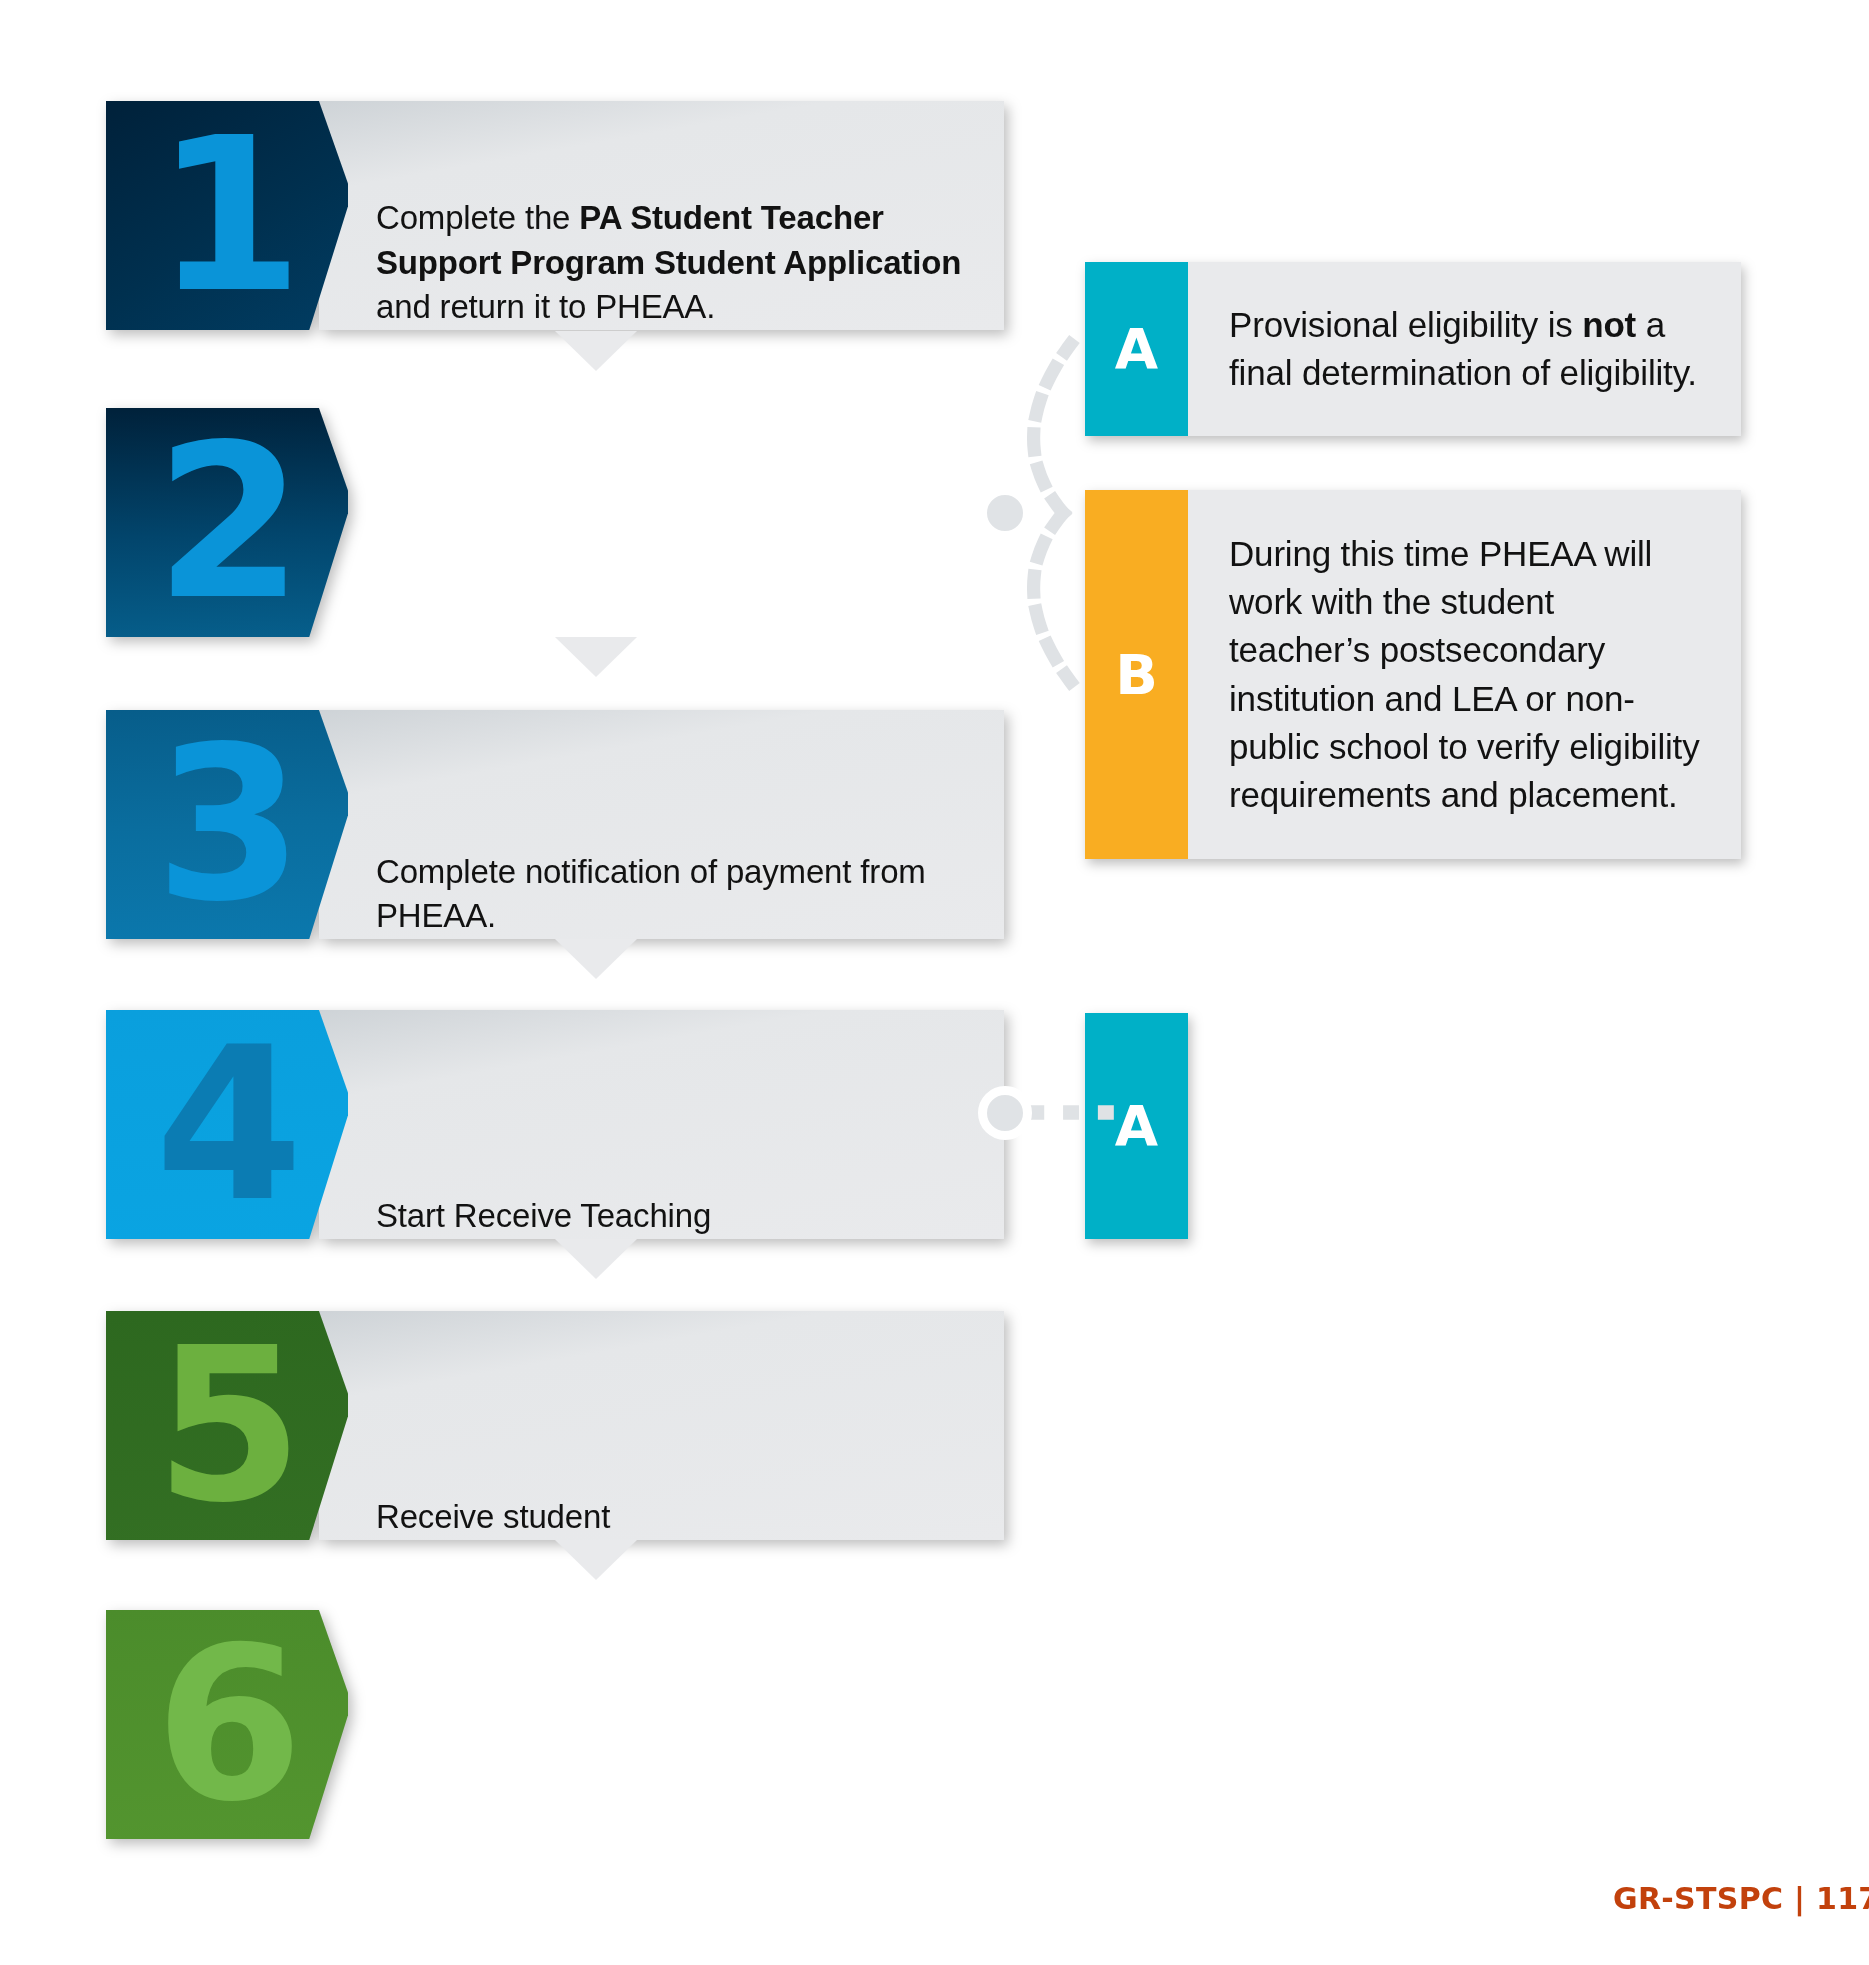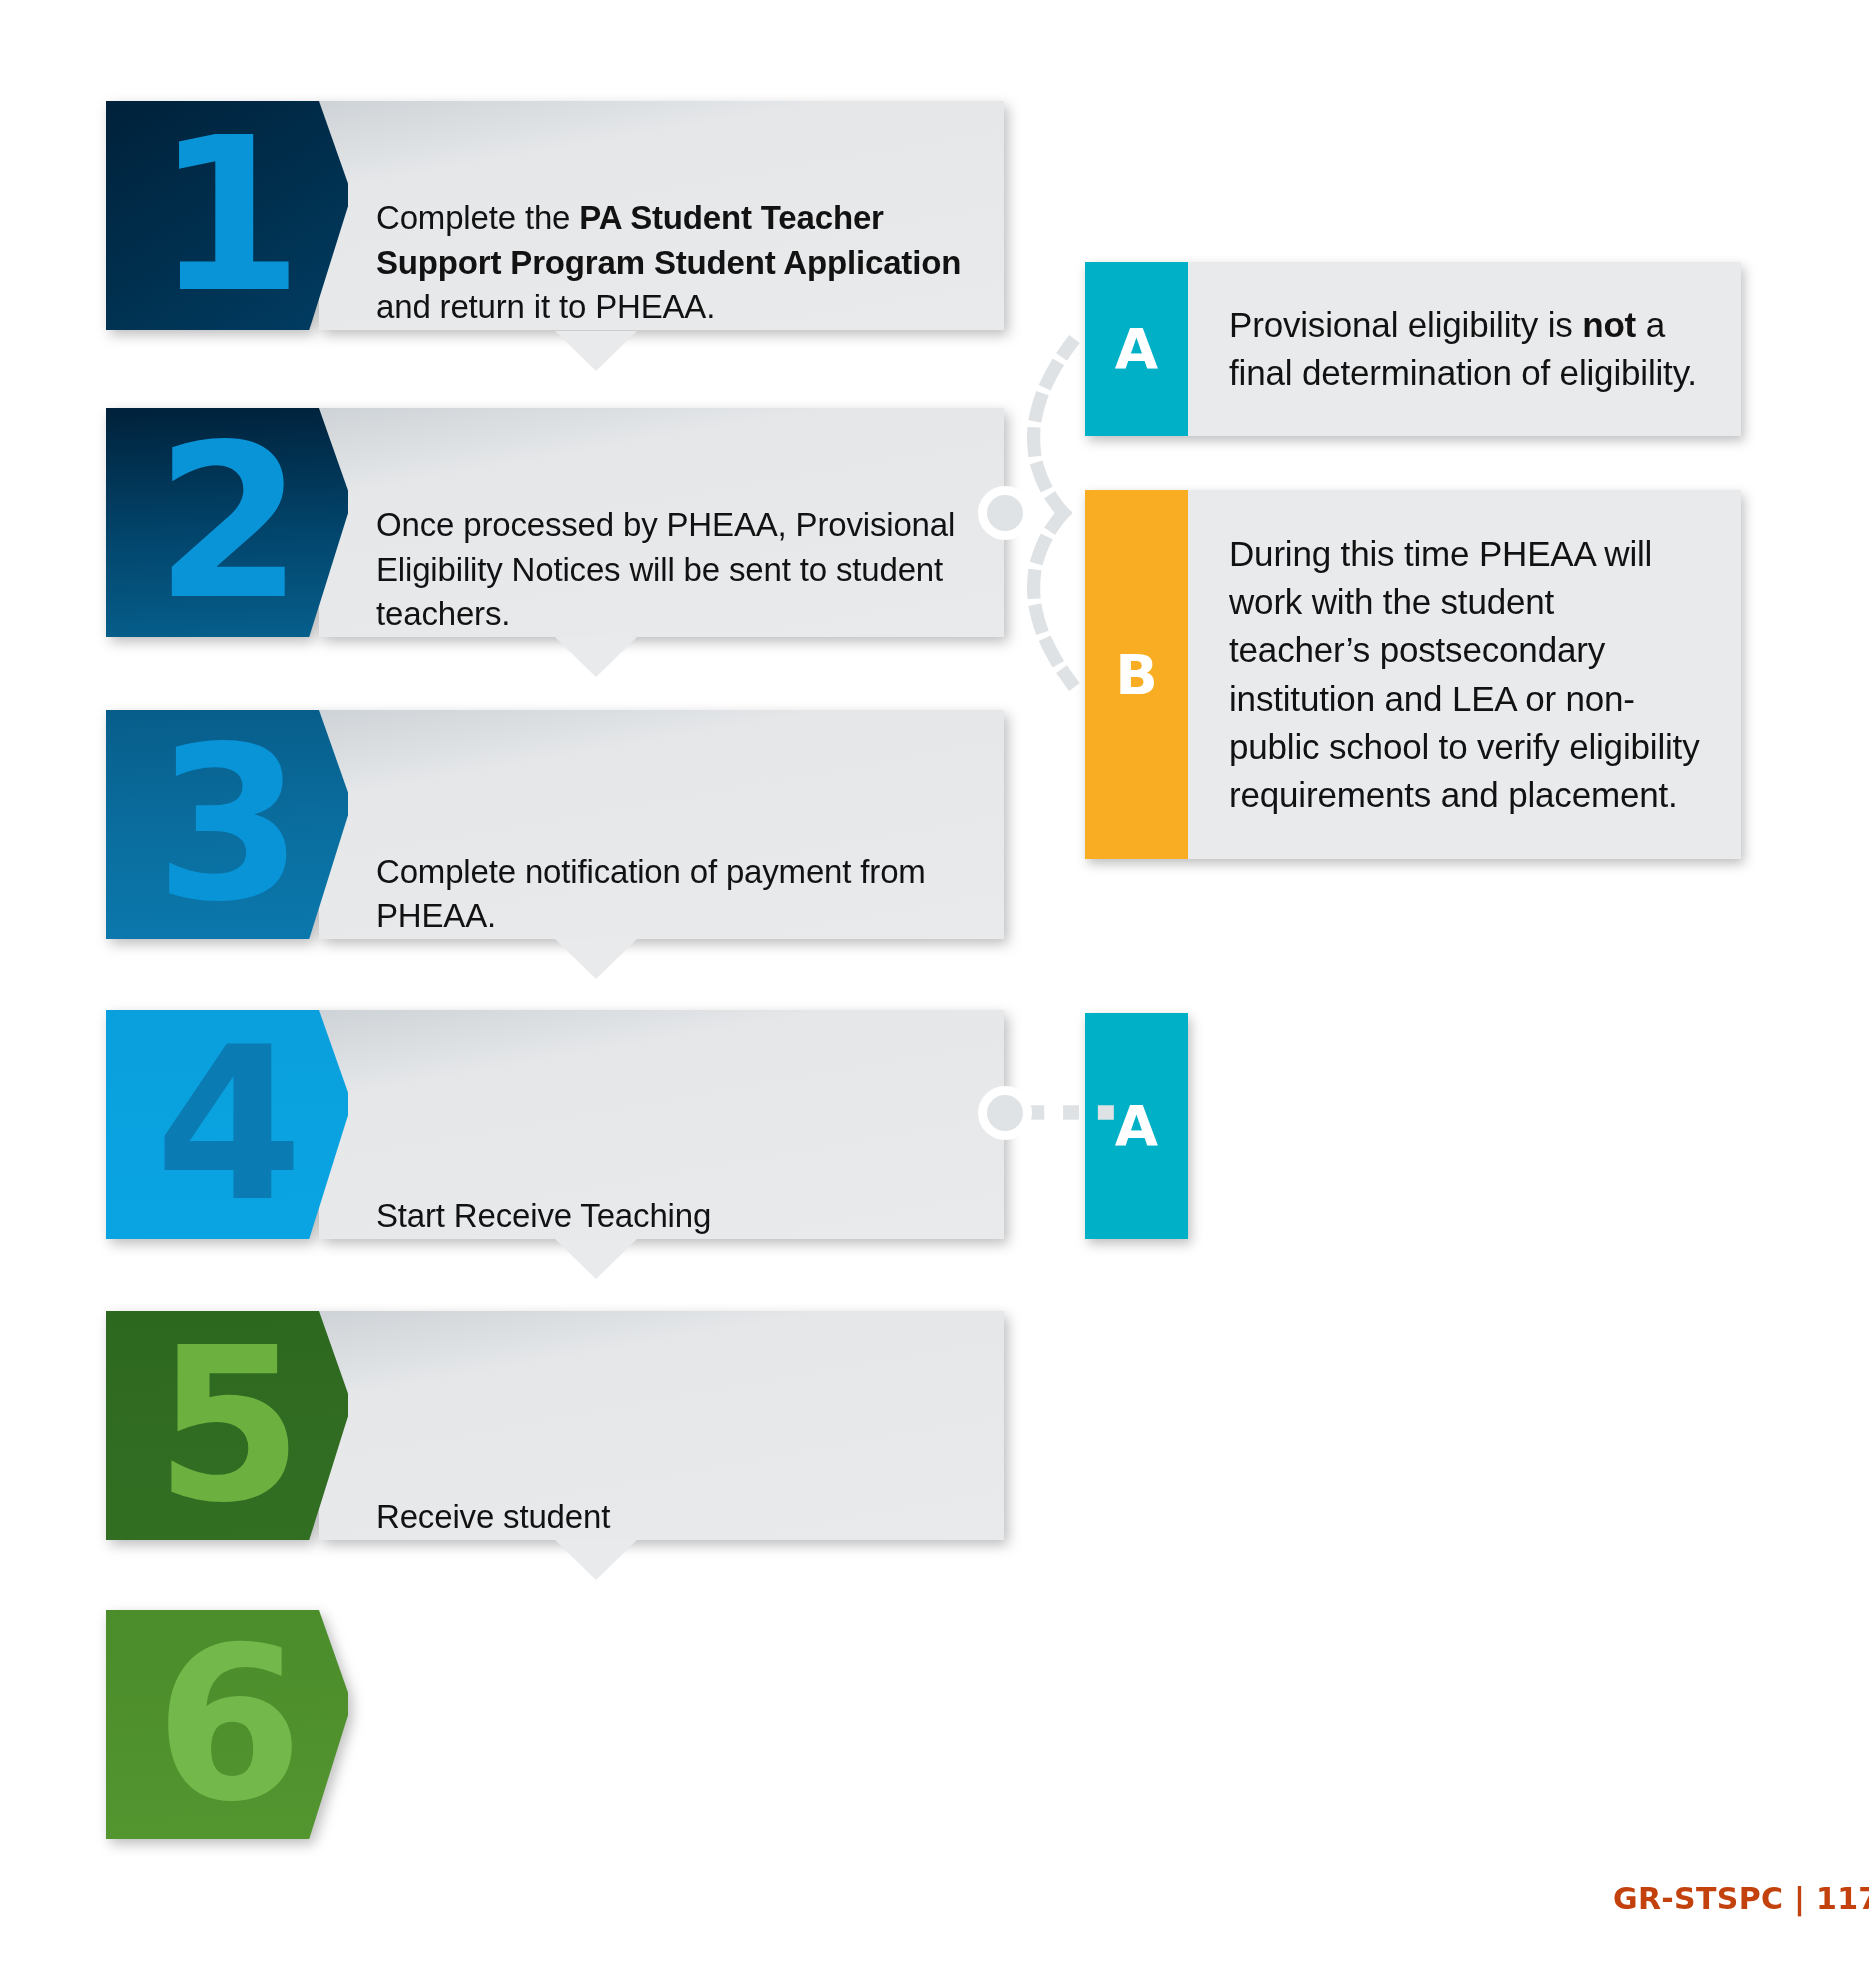--- a/index.html
+++ b/index.html
@@ -156,23 +156,20 @@
         <span>Complete the </span><b>PA Student Teacher Support Program Student Application</b><span> and return it to PHEAA.</span>
       </div>
     </div>
   </div>
   <div class="arrow-down" style="left:555px; top:331px;"></div>
 
   <div class="step-card" style="left:106px; top:408px; width:898px; height:229px;">
     <div class="badge" style="background:linear-gradient(178deg,#00213a 0%,#02456c 55%,#065f8c 100%);">
       <span class="badge-num" style="color:#0a94d8;">2</span>
     </div>
-    <div class="body-panel">
-      <div class="body-text">Once processed by PHEAA, Provisional Eligibility Notices will be sent to student teachers.</div>
-    </div>
   </div>
   <div class="arrow-down" style="left:555px; top:637px;"></div>
 
   <div class="step-card" style="left:106px; top:710px; width:898px; height:229px;">
     <div class="badge" style="background:linear-gradient(178deg,#075d8a 0%,#0a6d9e 50%,#0b78ad 100%);">
       <span class="badge-num" style="color:#0a94d8;">3</span>
     </div>
     <div class="body-panel">
       <div class="body-text">Complete notification of payment from PHEAA.</div>
     </div>

